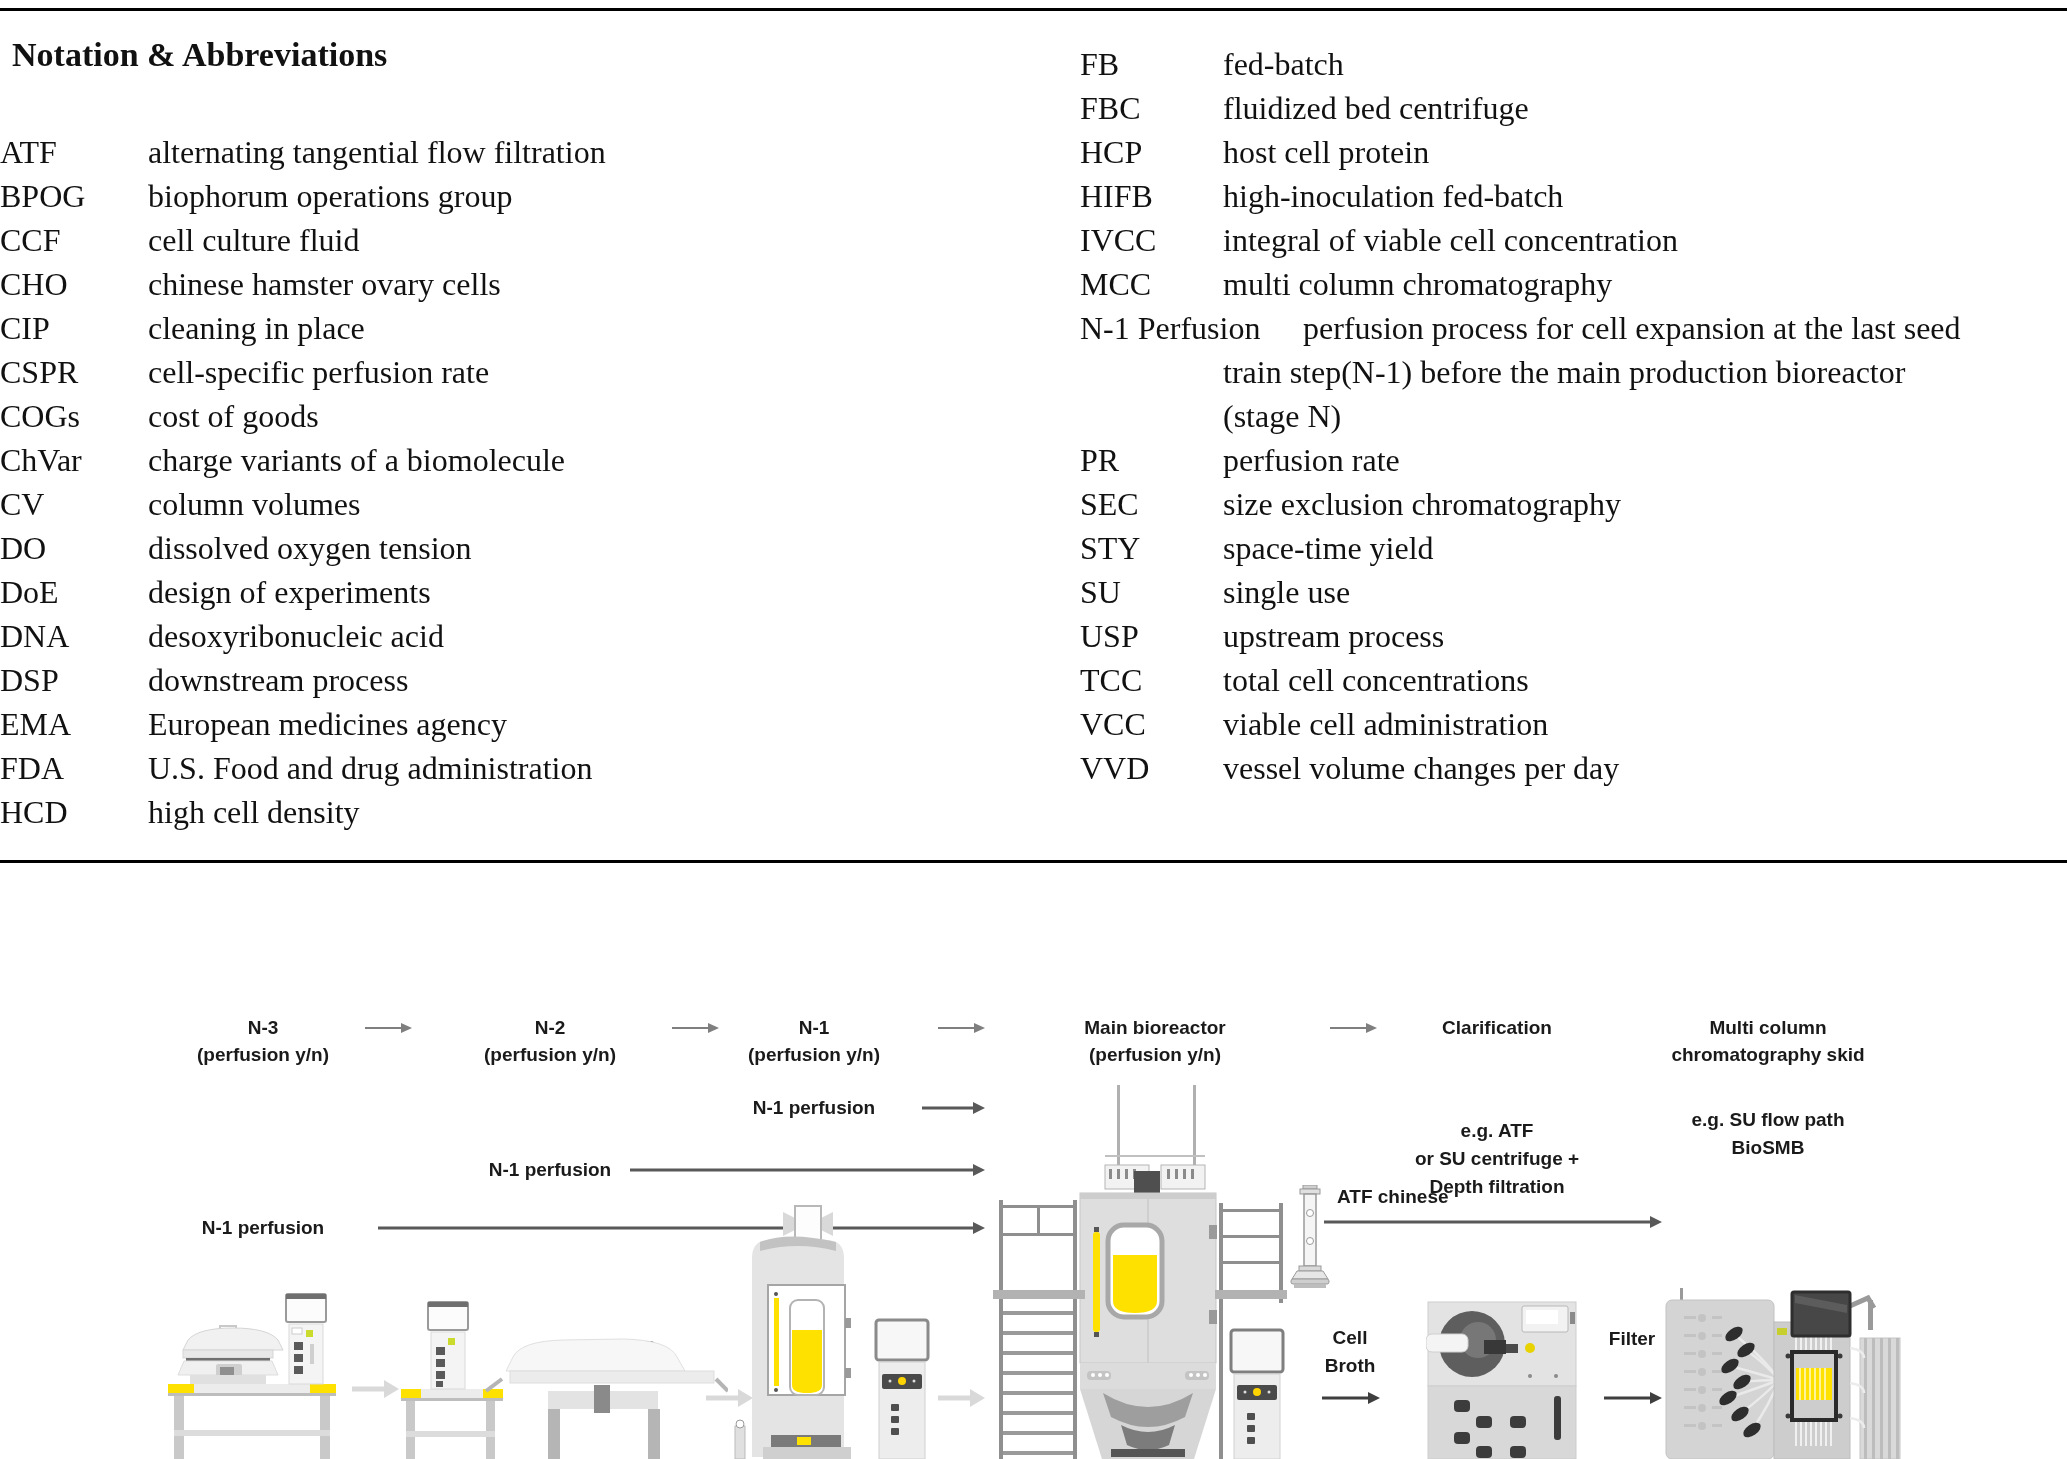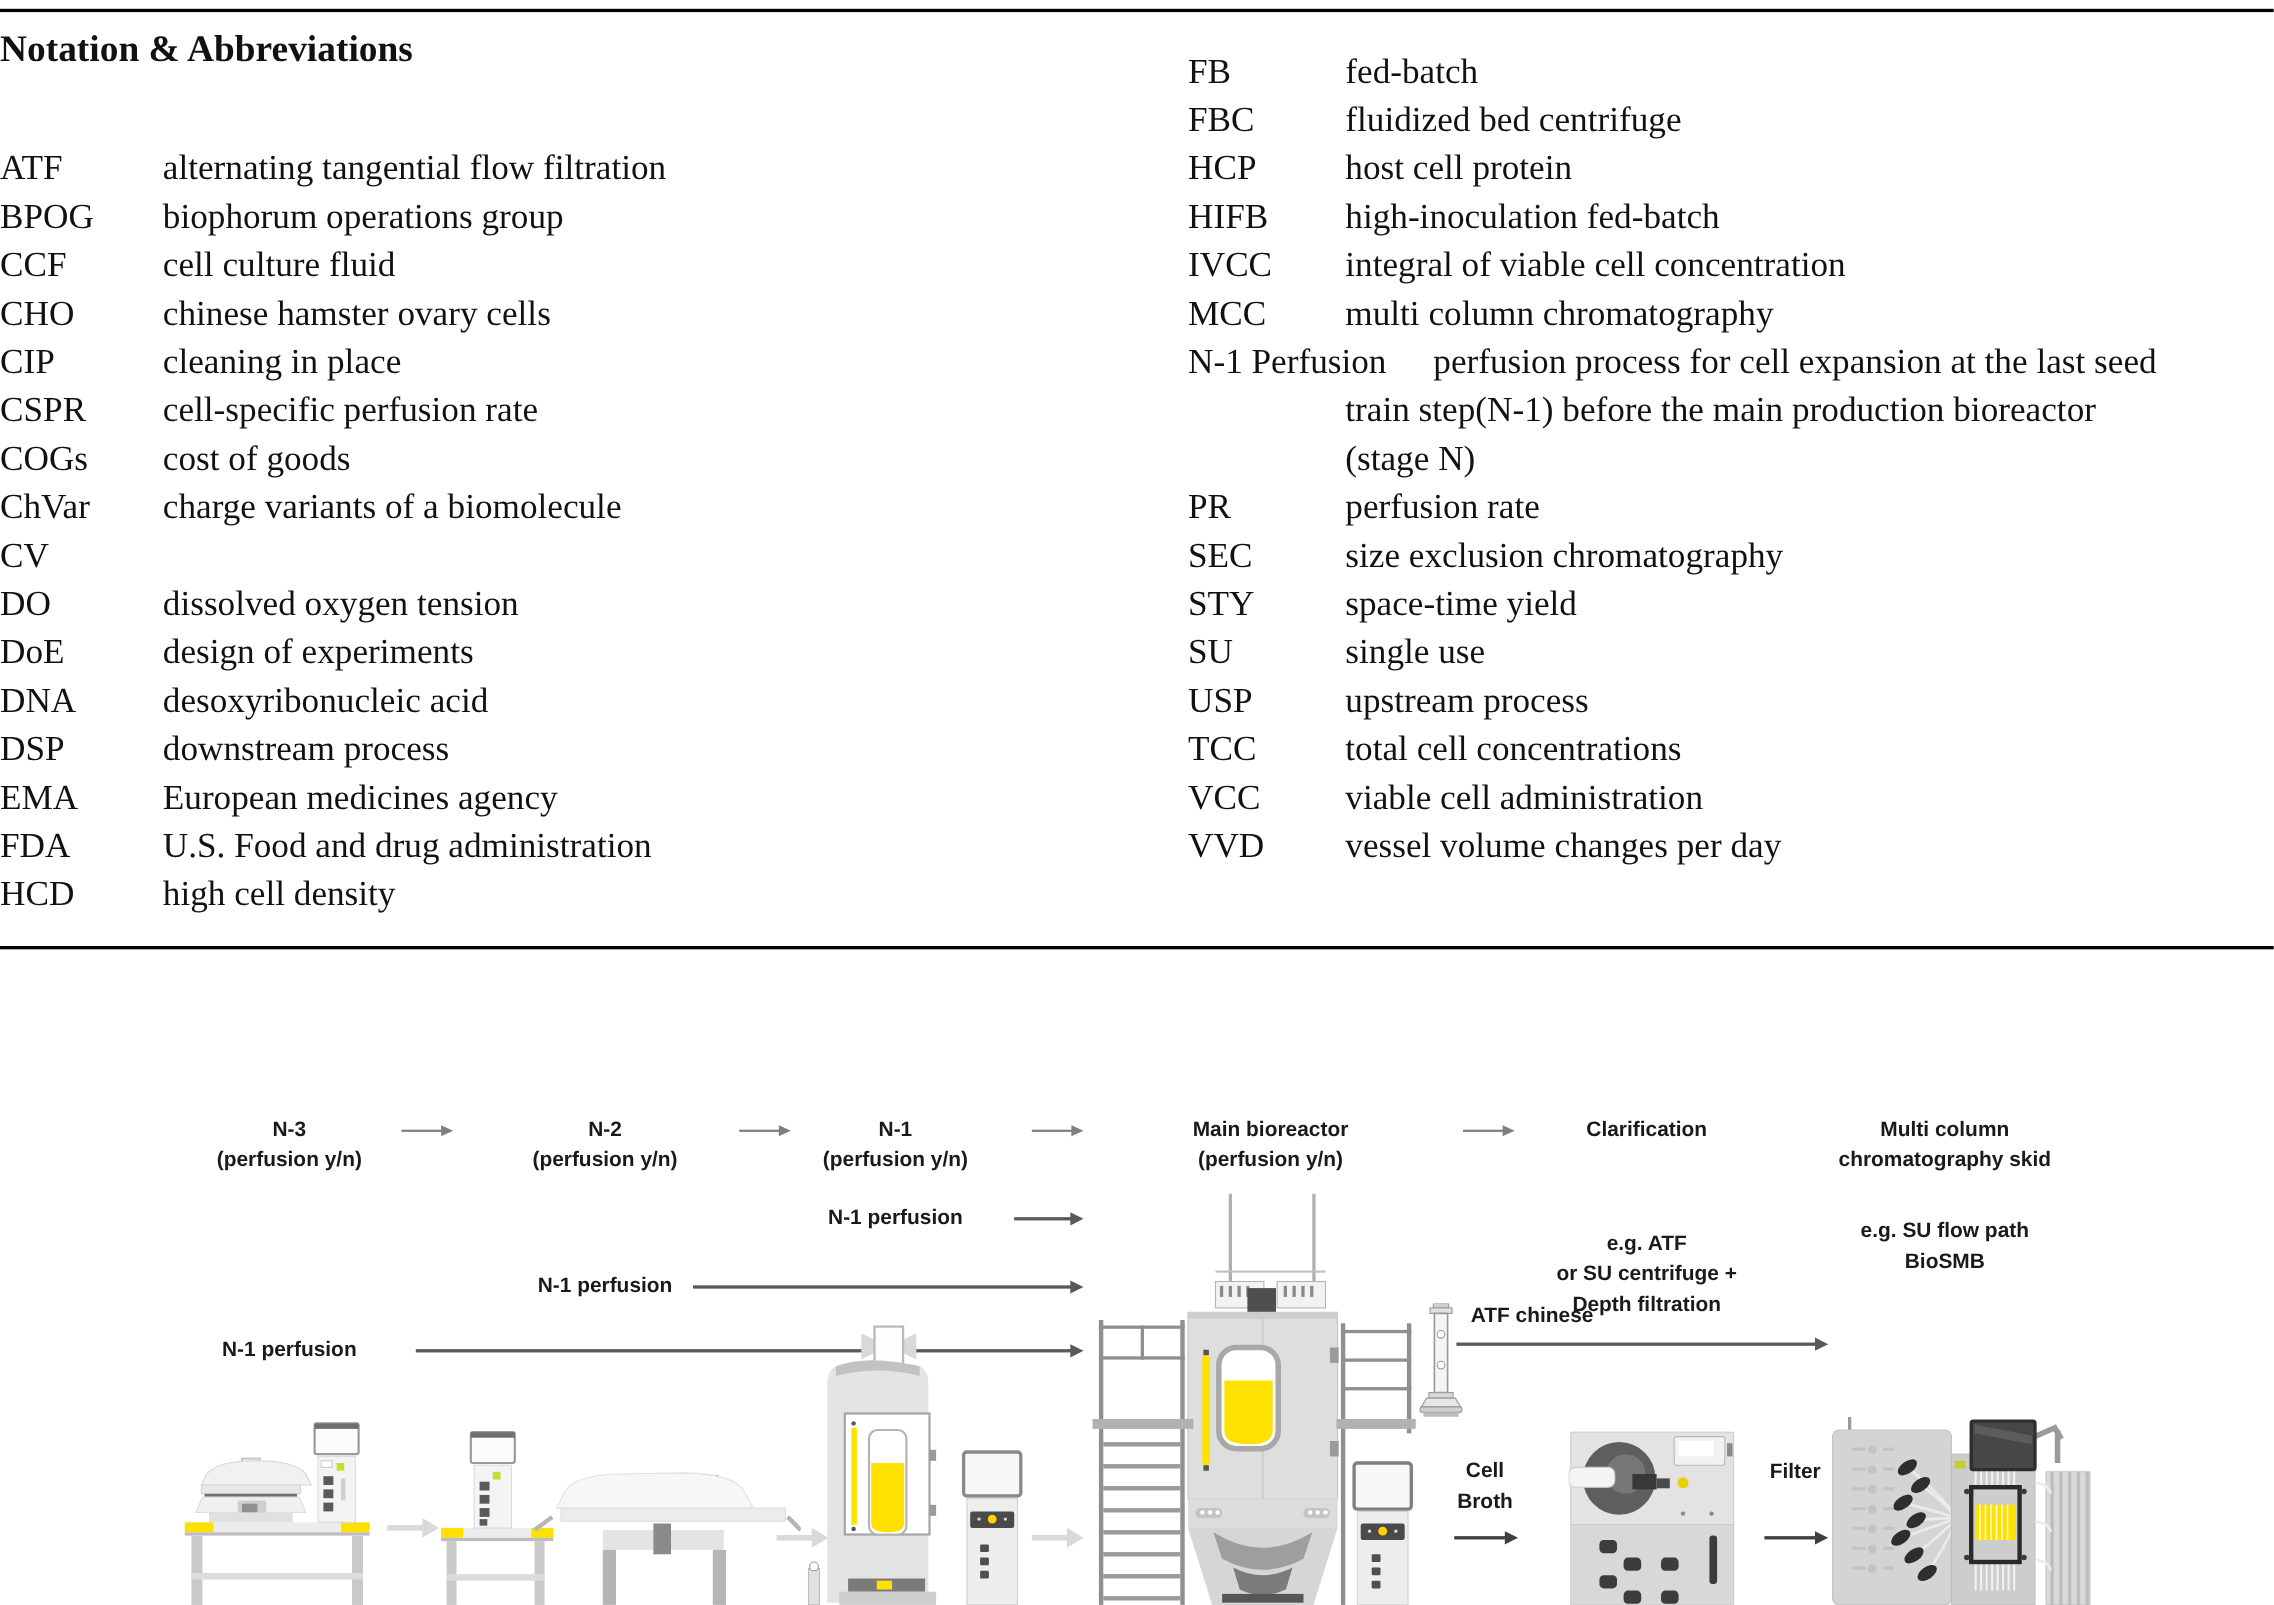--- a/index.html
+++ b/index.html
@@ -8,22 +8,22 @@
     width:2067px;height:1459px;
     background:#ffffff;
     overflow:hidden;
     font-family:"Liberation Serif", serif;
     color:#111;
   }
   .rule{position:absolute;left:0;width:2067px;height:3px;background:#000;}
   .rule.top{top:8px;}
   .rule.mid{top:860px;}
   .heading{
-    position:absolute;left:0px;top:26px;
-    font-size:34px;font-weight:bold;white-space:nowrap;
+    position:absolute;left:0px;top:36px;
+    font-size:34px;font-weight:bold;white-space:nowrap;padding-left:12px;
   }
   .abbr-col{position:absolute;font-size:32px;}
   .abbr-col.left{left:0px;top:130px;width:1000px;}
   .abbr-col.right{left:1080px;top:42px;width:987px;}
   .abbr-row{display:grid;font-family:Liberation Serif, serif;}
   .abbr-col.left .abbr-row{grid-template-columns:148px auto;}
   .abbr-col.right .abbr-row{grid-template-columns:143px auto;}
   .abbr-row .abbr{line-height:44px;white-space:nowrap;}
   .abbr-row .def div{line-height:44px;white-space:nowrap;}
   .abbr-row .def .indent-first{text-indent:80px;}
@@ -104,20 +104,23 @@
       </div>
     </div>
     <div class="abbr-row">
       <div class="abbr">ChVar</div>
       <div class="def">
         <div>charge variants of a biomolecule</div>
       </div>
     </div>
     <div class="abbr-row">
       <div class="abbr">CV</div>
+      <div class="def">
+        <div>column volumes</div>
+      </div>
     </div>
     <div class="abbr-row">
       <div class="abbr">DO</div>
       <div class="def">
         <div>dissolved oxygen tension</div>
       </div>
     </div>
     <div class="abbr-row">
       <div class="abbr">DoE</div>
       <div class="def">

